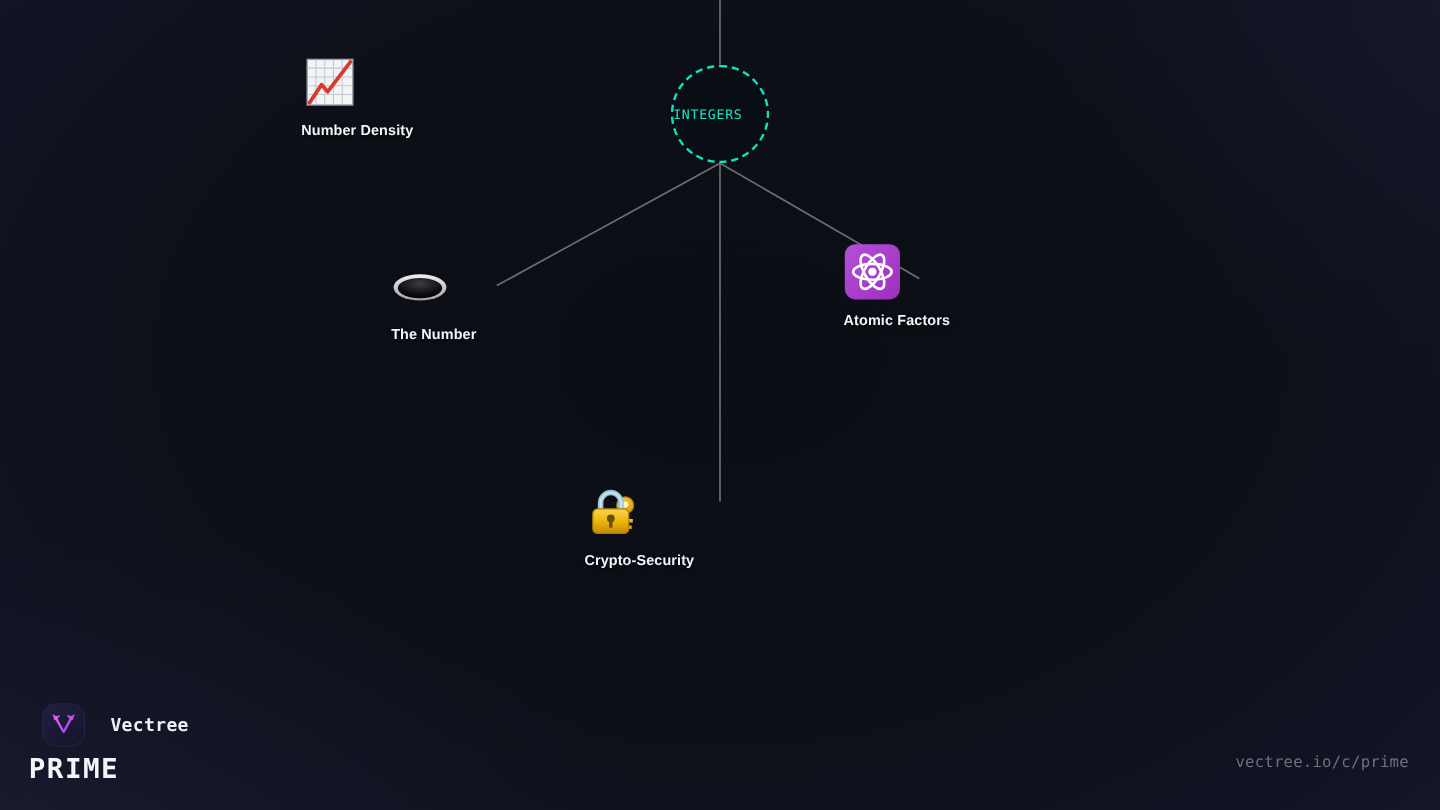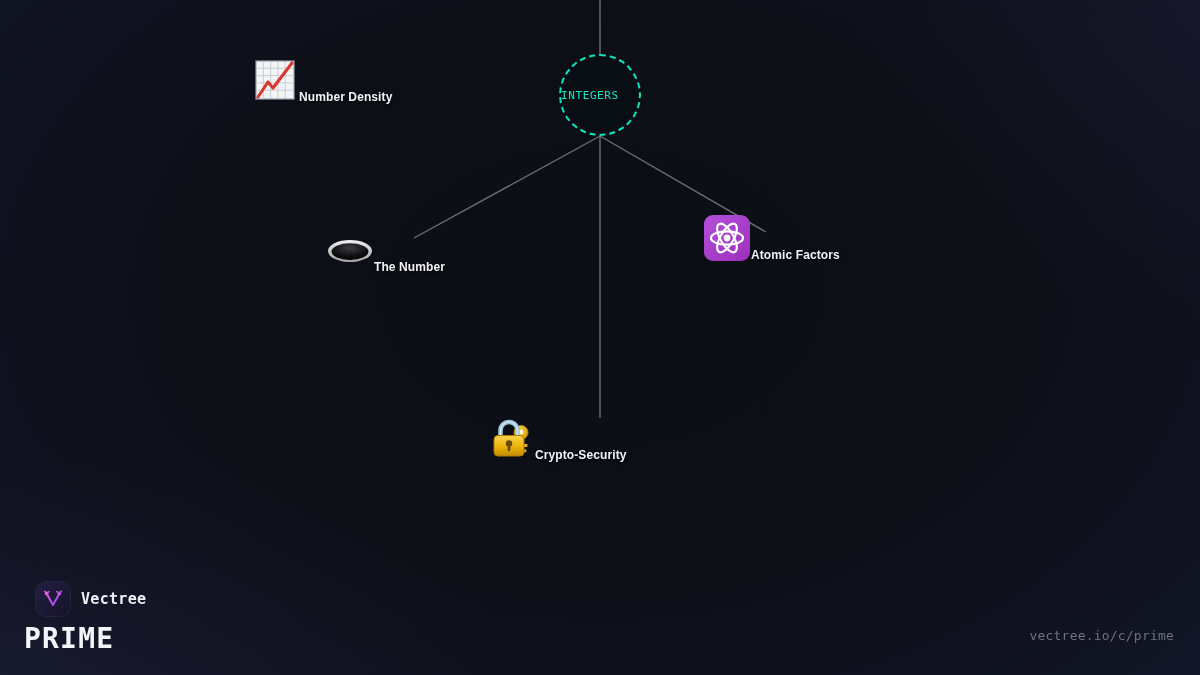--- a/index.html
+++ b/index.html
@@ -25,21 +25,21 @@
       radial-gradient(520px 420px at 101% 4%, rgba(110,100,175,0.05) 0%, rgba(0,0,0,0) 72%);
     pointer-events:none;
   }
 
   
   #graph { position:absolute; inset:0; }
 
   
   .node {
     position:absolute;
-    display:flex; flex-direction:row; align-items:flex-end;
+    display:flex; flex-direction:column; align-items:flex-start;
     transform:translate(-50%,-50%);
     width:170px;
   }
   .node-icon {
     width:48px; height:48px;
     display:flex; align-items:center; justify-content:center;
     line-height:1;
   }
   .node-label {
     margin-top:9px;
@@ -65,36 +65,36 @@
   #hub-label {
     font-family:"DejaVu Sans Mono","Liberation Mono",monospace;
     font-size:11px;
     color:#17e6c2;
     letter-spacing:0.6px;
     white-space:nowrap;
   }
 
   
   #brand { position:absolute; left:24px; bottom:22px; }
-  #brand-row { display:flex; align-items:center; gap:11px;padding-left:12px; }
+  #brand-row { display:flex; align-items:center; gap:22px;padding-left:12px; }
   #brand-mark {
     width:34px; height:34px; border-radius:11px;
     background:linear-gradient(145deg,#241f43 0%,#1b1834 55%,#161329 100%);
     display:flex; align-items:center; justify-content:center;
     box-shadow:0 0 0 1px rgba(150,120,220,0.14);
   }
   #brand-name {
     font-family:"DejaVu Sans Mono","Liberation Mono",monospace;
     font-size:15px; font-weight:bold; color:#eef0f6;
     letter-spacing:0.3px;
   }
   #brand-title {
     margin-top:9px;
     font-family:"DejaVu Sans Mono","Liberation Mono",monospace;
-    font-size:28px; font-weight:bold; color:#f4f5f9;
+    font-size:23px; font-weight:bold; color:#f4f5f9;
     letter-spacing:1.2px; line-height:1;
   }
 
   #url {
     position:absolute; right:26px; bottom:32px;
     font-family:"DejaVu Sans Mono","Liberation Mono",monospace;
     font-size:13px; color:#6e727f; letter-spacing:0.2px;text-align:center;
   }
 </style>
 </head>

